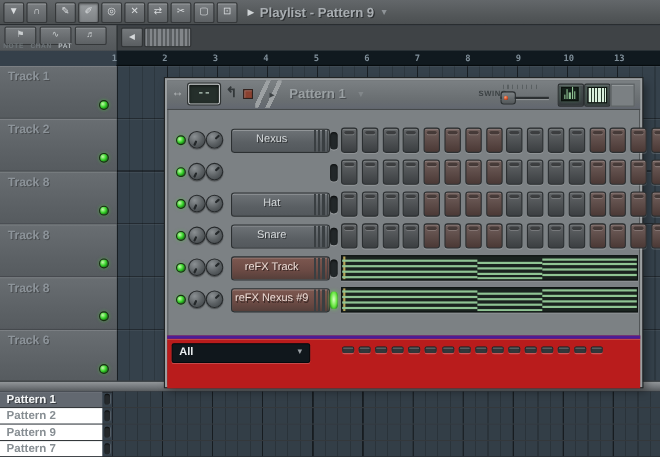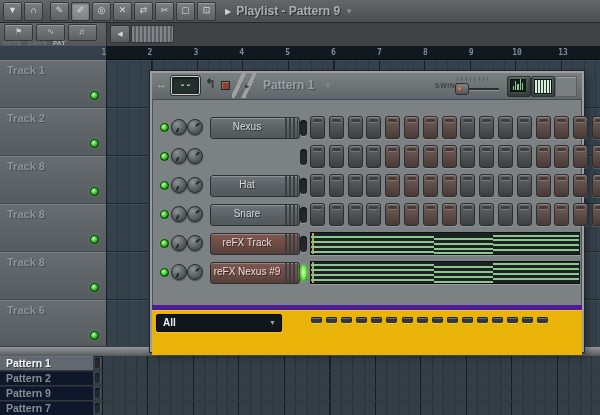--- a/index.html
+++ b/index.html
@@ -61,21 +61,21 @@
     background:radial-gradient(circle at 35% 35%,#c4f9ab,var(--green-led) 45%,#0d5c0c 85%);
     border:1px solid #16300f;box-shadow:0 0 3px rgba(60,220,40,.5);}
   .track-row .led{right:7px;bottom:7px;}
 
   
   #divider{position:absolute;left:0;top:346px;width:600px;height:9px;z-index:5;
     background:linear-gradient(180deg,#93979a,#72767a 55%,#54585b);border-top:1px solid #3a3e40;border-bottom:1px solid #23262a;}
   #pattern-rows{position:absolute;left:0;top:356px;width:600px;height:59px;z-index:5;}
   .pat-row{position:relative;height:14px;border-bottom:1px solid #34383b;}
   .pat-row .pat-label-area{position:absolute;left:0;top:0;width:93px;height:14px;
-    background:#0f172a;box-shadow:inset 0 1px 0 rgba(255,255,255,.07);}
+    background:#ffffff;box-shadow:inset 0 1px 0 rgba(255,255,255,.07);}
   .pat-row.selected .pat-label-area{background:#626870;}
   .pat-label{position:absolute;left:6px;top:1px;font-size:10.5px;font-weight:bold;color:#878e93;}
   .pat-row.selected .pat-label{color:#f3f5f6;text-shadow:1px 1px 0 rgba(0,0,0,.4);}
   .pat-capsule{position:absolute;left:95px;top:2px;width:5px;height:10px;border-radius:2px;
     background:#24282b;box-shadow:inset 0 1px 1px rgba(0,0,0,.6),1px 0 0 rgba(255,255,255,.15);}
   .pat-grid{position:absolute;left:102px;top:0;right:0;height:14px;
     background:
       repeating-linear-gradient(90deg,rgba(0,0,0,.45) 0 1px,transparent 1px 45.5px),
       repeating-linear-gradient(90deg,rgba(0,0,0,.18) 0 1px,transparent 1px 11.37px),
       #333e47;}
@@ -153,22 +153,22 @@
     box-shadow:0 1px 0 rgba(255,255,255,.15),inset 0 1px 0 rgba(255,255,255,.2);}
   .step::after{content:"";position:absolute;left:2px;top:2px;right:2px;height:3px;border-radius:1.5px;
     background:rgba(0,0,0,.35);box-shadow:0 1px 0 rgba(255,255,255,.18);}
   .step.red{background:linear-gradient(rgba(255,255,255,.16),rgba(0,0,0,.14)),var(--step-red);}
   .preview{position:absolute;left:158px;top:3px;width:268px;height:21px;background:var(--pv-bg);
     border:1px solid #0e1312;box-shadow:0 1px 0 rgba(255,255,255,.2);overflow:hidden;}
   .pv-start{position:absolute;left:1px;top:0;width:2px;height:100%;background:var(--pv-yellow);}
   .pv-line{position:absolute;height:2px;background:var(--pv-green);}
 
   
-  #rack-bottom{position:absolute;left:0;top:232px;width:100%;height:45px;background:#eab308;
-    border-top:5px solid #4c1d95;box-shadow:inset 0 1px 0 rgba(255,255,255,.18);}
+  #rack-bottom{position:absolute;left:0;top:232px;width:100%;height:45px;background:#b91c1c;
+    border-top:3px solid #4c1d95;box-shadow:inset 0 1px 0 rgba(255,255,255,.18);}
   #rk-filter{position:absolute;left:4px;top:4px;width:124px;height:16px;background:#10171c;
     border:1px solid #05090c;border-radius:2px;box-shadow:0 1px 0 rgba(255,255,255,.2);}
   #rk-filter-label{position:absolute;left:6px;top:2px;color:#eaeef0;font-size:10px;font-weight:bold;}
   #rk-filter-caret{position:absolute;right:5px;top:4px;color:#9aa0a5;font-size:7px;}
   #dash-row{position:absolute;left:159px;top:7px;display:flex;}
   .dash{width:11px;height:6px;margin-right:4.1px;border-radius:2px;background:#33383b;
     box-shadow:inset 0 1px 2px rgba(0,0,0,.6),0 1px 0 rgba(255,255,255,.25);position:relative;}
   .dash::after{content:"";position:absolute;left:1px;right:1px;top:1px;height:1px;background:#6a7073;}
 </style>
 </head>

